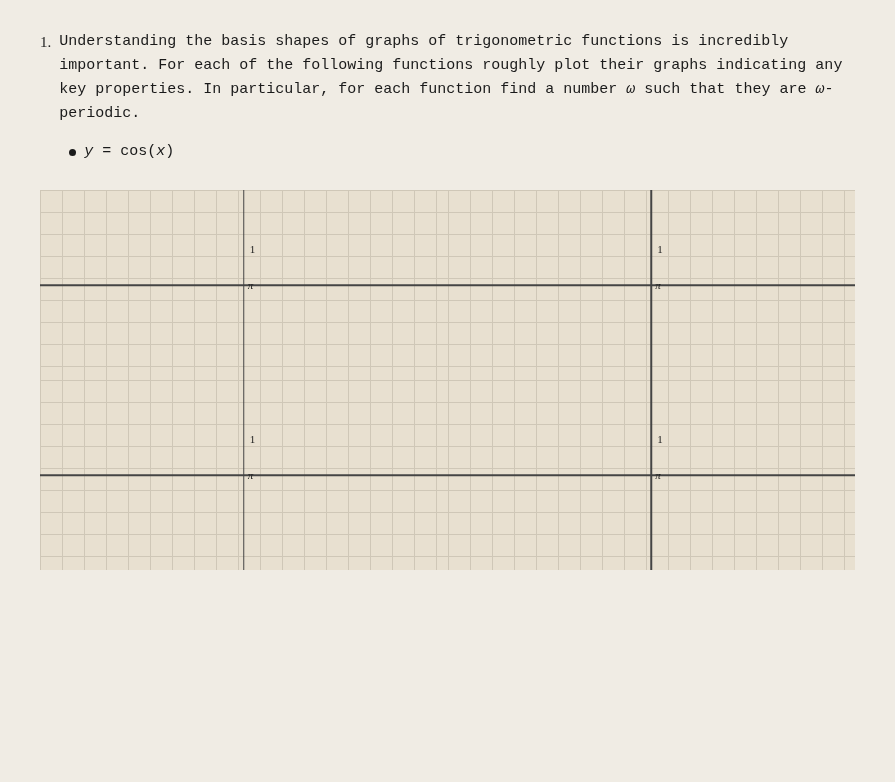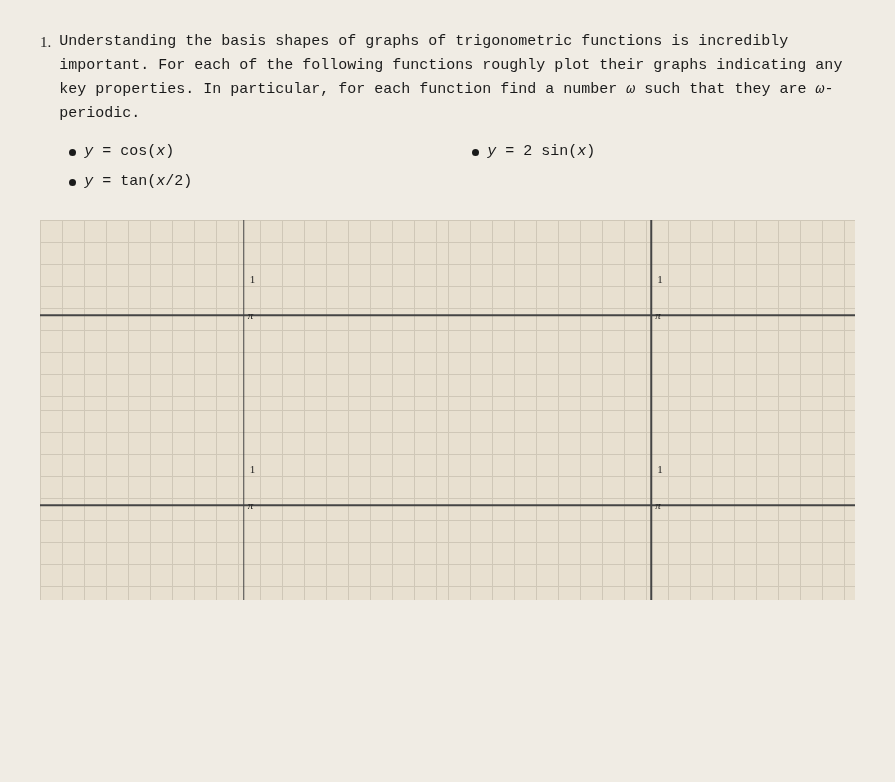--- a/index.html
+++ b/index.html
@@ -147,30 +147,22 @@
     <span class="problem-number">1.</span>
     <div class="problem-body">
       <span>Understanding the basis shapes of graphs of trigonometric functions is incredibly important. For each of the following functions roughly plot their graphs indicating any key properties. In particular, for each function find a number <span class="math-text">ω</span> such that they are <span class="math-text">ω</span>-periodic.</span>
 
       <div class="functions-list">
         <div class="functions-col">
           <div class="function-item">
             <div class="bullet"></div>
             <span><i>y</i> = cos(<i>x</i>)</span>
           </div>
-          <div class="function-item">
-            <div class="bullet"></div>
-            <span><i>y</i> = tan(<i>x</i>/2)</span>
-          </div>
         </div>
         <div class="functions-col">
-          <div class="function-item">
-            <div class="bullet"></div>
-            <span><i>y</i> = 2 sin(<i>x</i>)</span>
-          </div>
         </div>
       </div>
     </div>
   </div>
 
   <div class="graphs-container">
 
     <div class="graph-cell">
       <div class="axis-h"></div>
       <div class="axis-v"></div>

